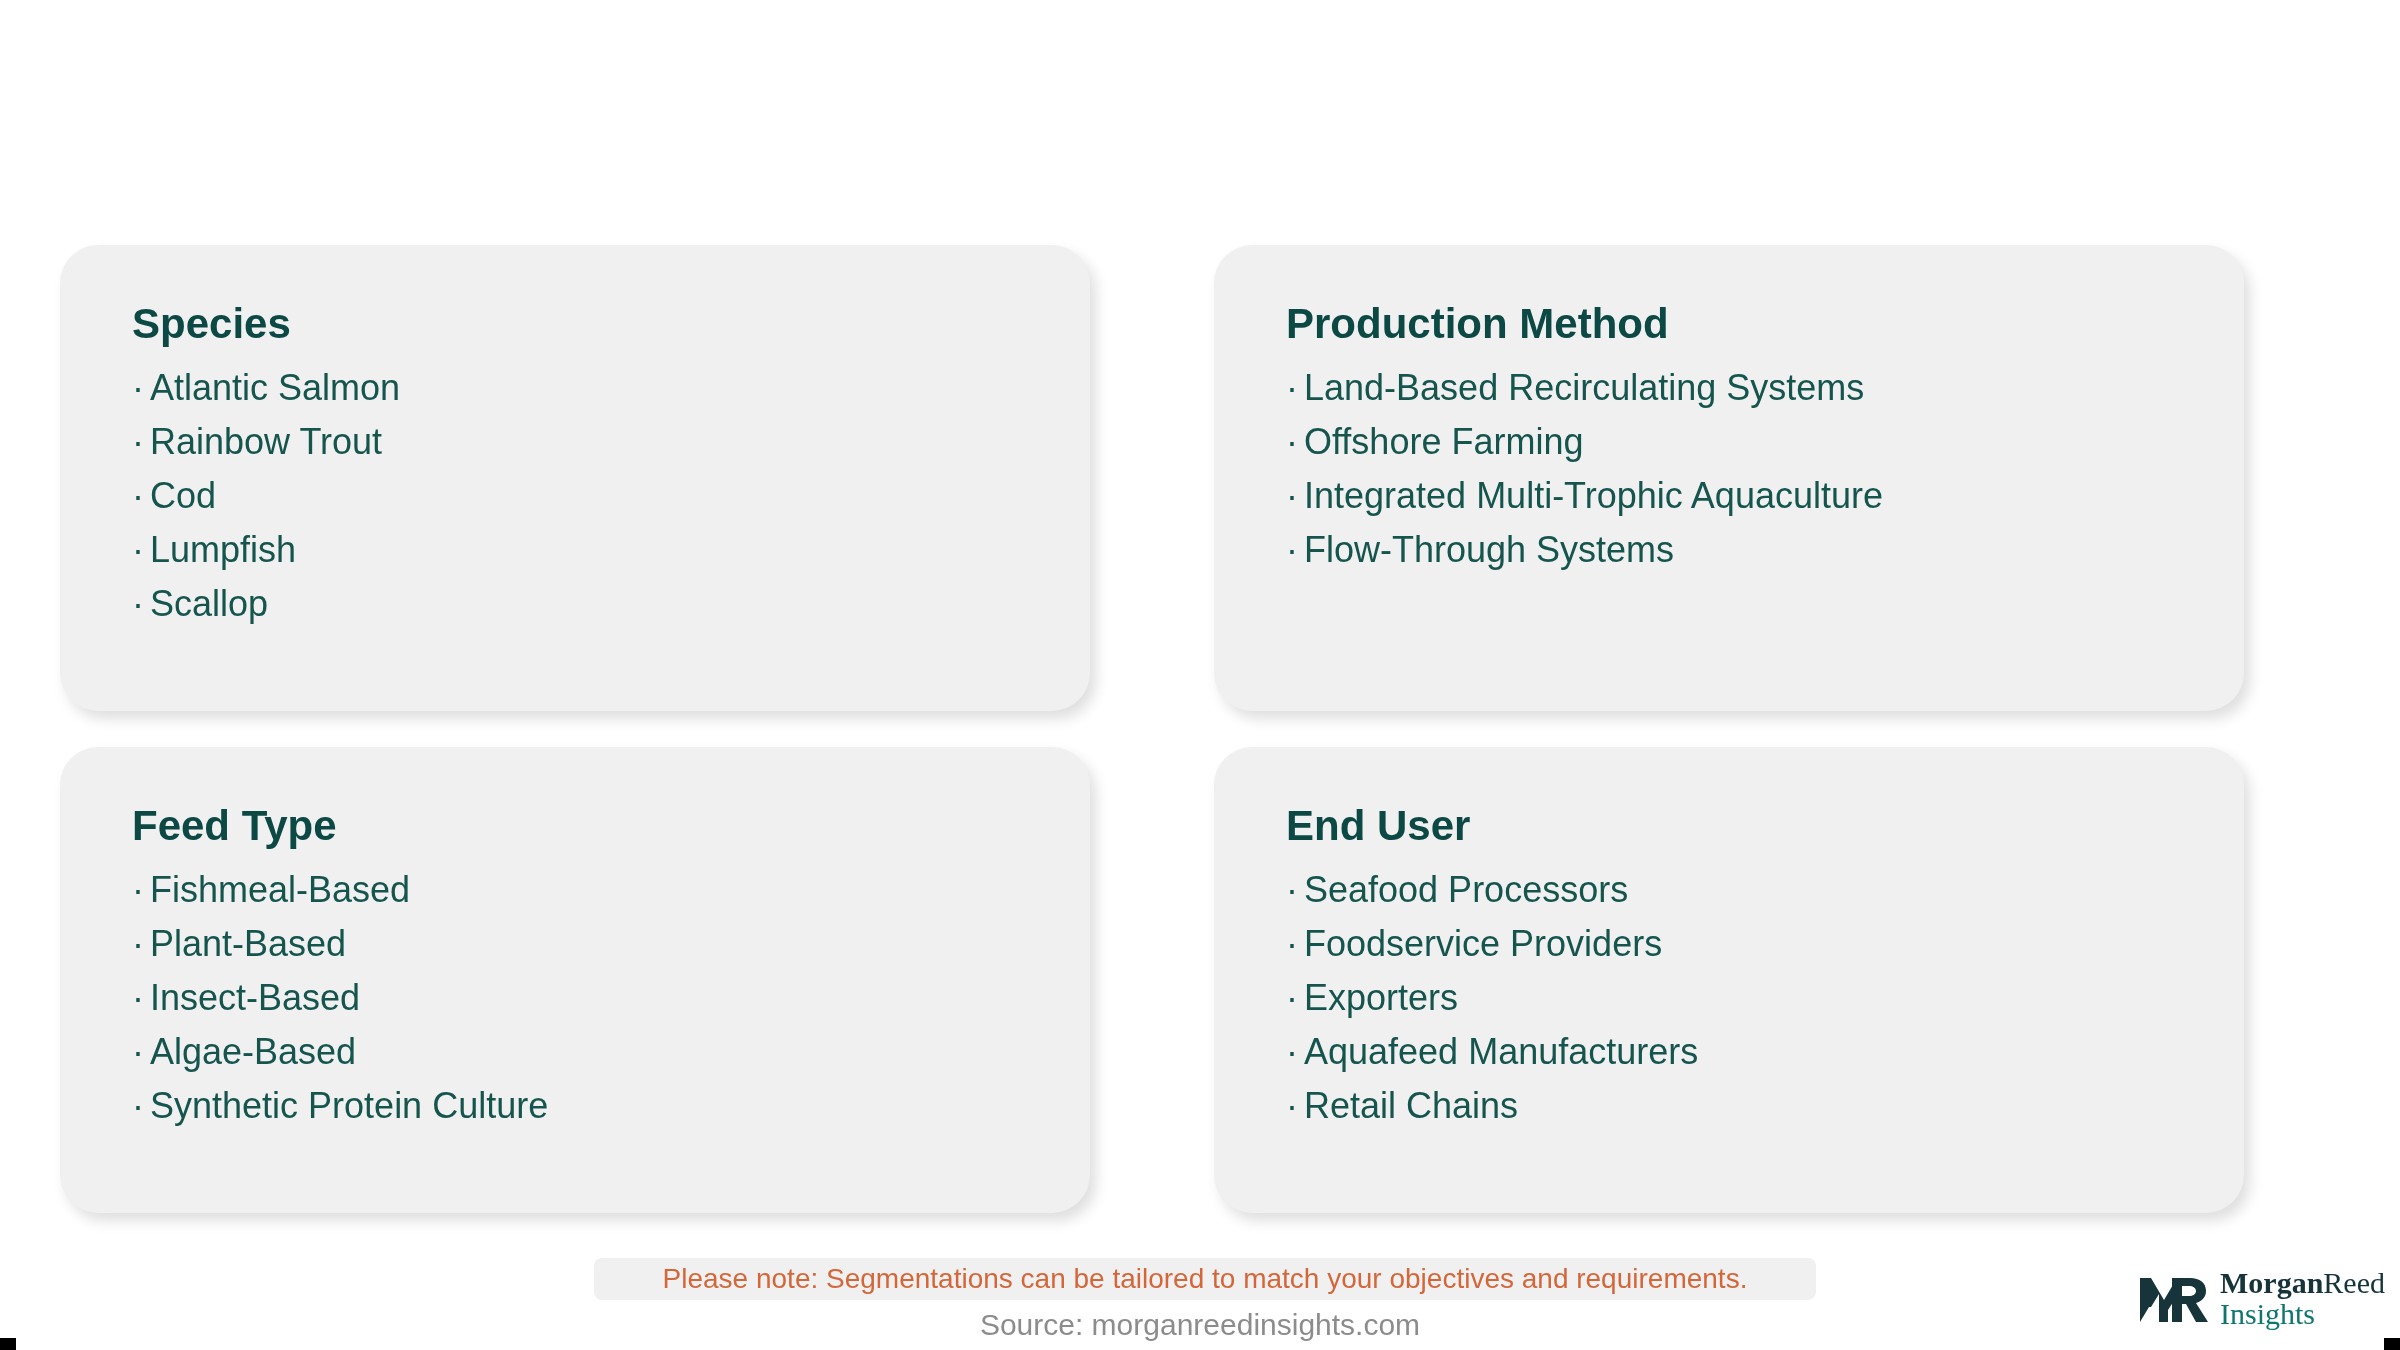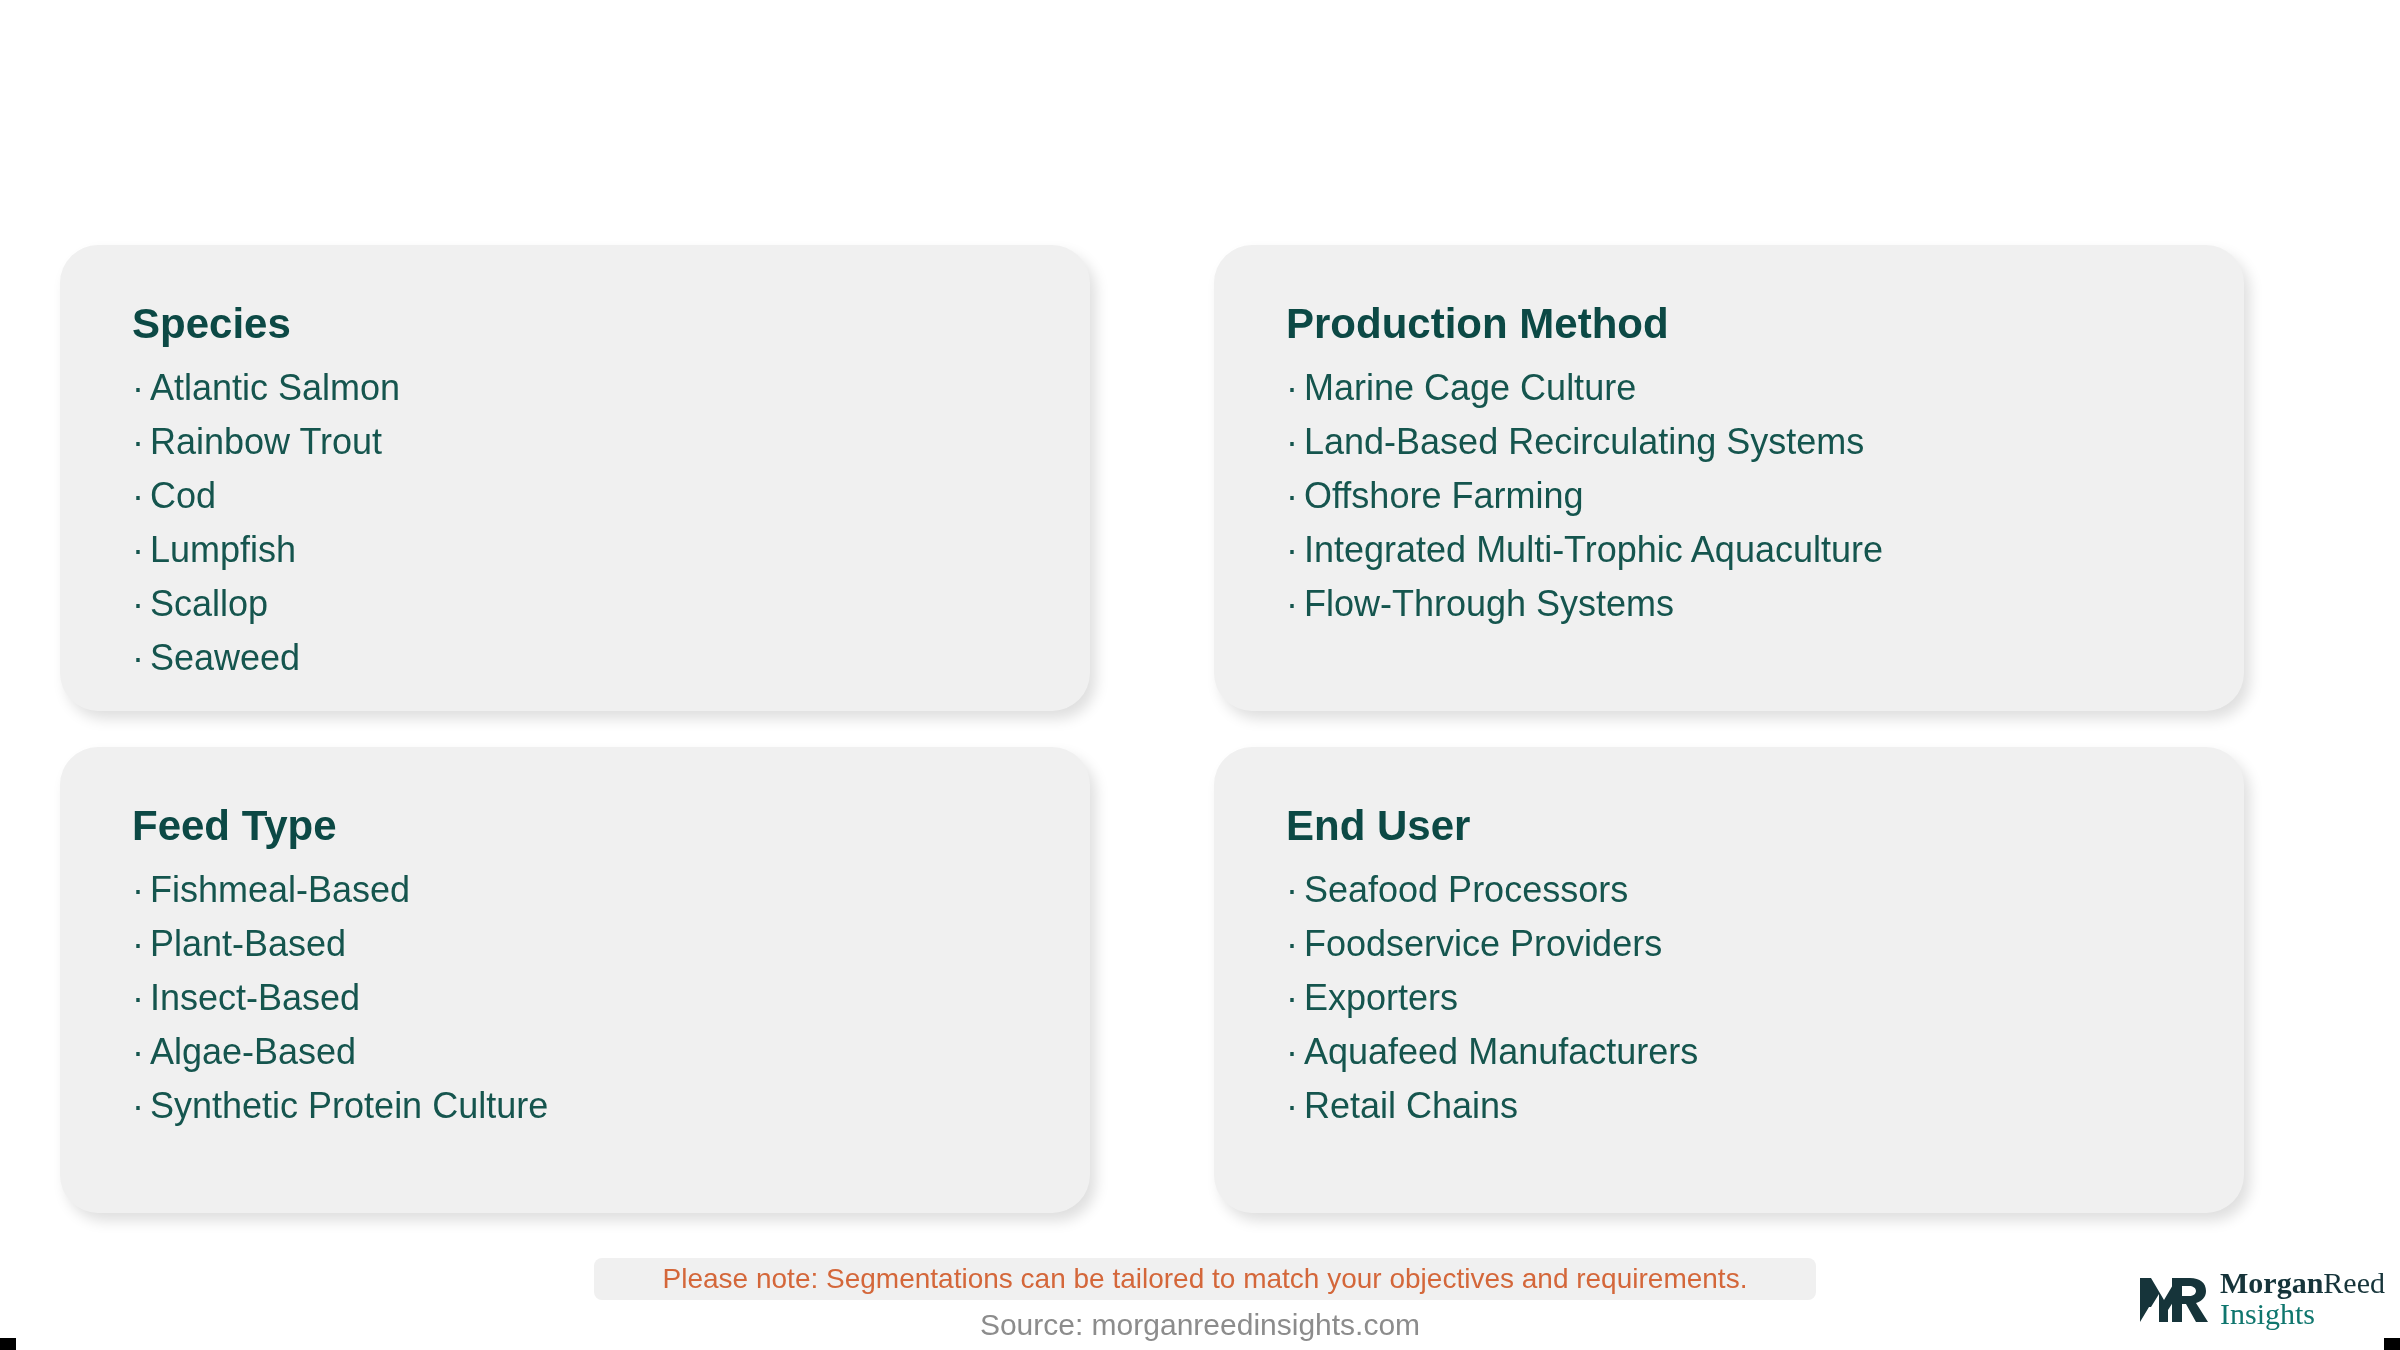--- a/index.html
+++ b/index.html
@@ -151,28 +151,26 @@
   <div class="cards">
 
     <div class="card card-species">
       <div class="card-title">Species</div>
       <ul class="card-list">
         <li><span class="bullet">·</span><span>Atlantic Salmon</span></li>
         <li><span class="bullet">·</span><span>Rainbow Trout</span></li>
         <li><span class="bullet">·</span><span>Cod</span></li>
         <li><span class="bullet">·</span><span>Lumpfish</span></li>
         <li><span class="bullet">·</span><span>Scallop</span></li>
-        <li><span class="bullet">·</span><span>Seaweed</span></li>
       </ul>
     </div>
 
     <div class="card card-production">
       <div class="card-title">Production Method</div>
       <ul class="card-list">
-        <li><span class="bullet">·</span><span>Marine Cage Culture</span></li>
         <li><span class="bullet">·</span><span>Land-Based Recirculating Systems</span></li>
         <li><span class="bullet">·</span><span>Offshore Farming</span></li>
         <li><span class="bullet">·</span><span>Integrated Multi-Trophic Aquaculture</span></li>
         <li><span class="bullet">·</span><span>Flow-Through Systems</span></li>
       </ul>
     </div>
 
     <div class="card card-feed">
       <div class="card-title">Feed Type</div>
       <ul class="card-list">

